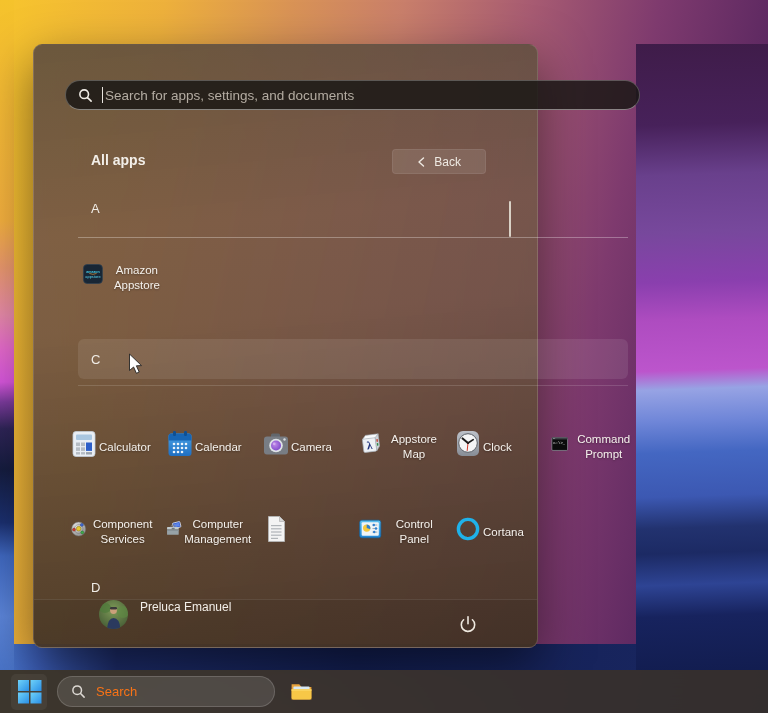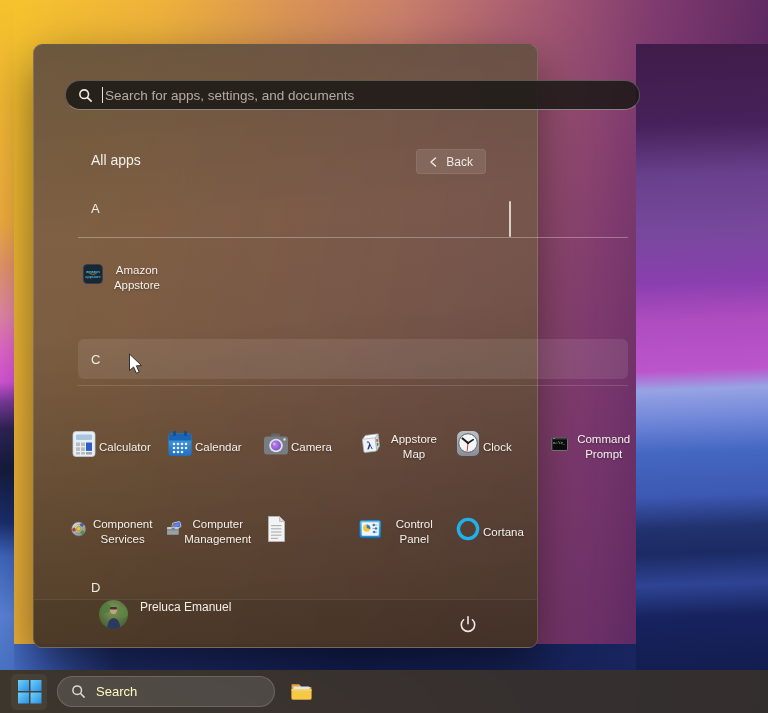--- a/index.html
+++ b/index.html
@@ -27,22 +27,22 @@
 
   .searchbar { position:absolute; left:31px; top:35px; width:575px; height:30px;
     background:rgba(26,23,21,0.85); border:1px solid rgba(255,255,255,0.25);
     border-bottom-color:rgba(255,255,255,0.45);
     border-radius:17px; display:flex; align-items:center; padding:0 12px; }
   .searchbar .mag { width:15px; height:15px; margin-right:9px; flex:0 0 auto; }
   .caret { width:1px; height:16px; background:#e8e4de; margin-right:2px; animation:blink 1.1s steps(1) infinite; }
   @keyframes blink { 50% { opacity:0; } }
   .searchbar .ph { color:#b4aca2; font-size:13.5px; }
 
-  .allapps-title { position:absolute; left:57px; top:107px; font-size:14px; font-weight:400; }
-  .back-btn { position:absolute; right:51px; top:104px; height:25px; padding:0 12px;
+  .allapps-title { position:absolute; left:57px; top:107px; font-size:14px; font-weight:700; }
+  .back-btn { position:absolute; right:51px; top:104px; height:25px; padding:0 24px;
     background:rgba(255,255,255,0.10); border:1px solid rgba(255,255,255,0.07); border-radius:4px;
     display:flex; align-items:center; gap:8px; font-size:12px; color:#efeae3; cursor:default; }
   .back-btn svg { width:9px; height:10px; }
 
   .section-letter { font-size:13px; color:#f0ece6; }
   .sec-a { position:absolute; left:57px; top:156px; }
   .divider { position:absolute; left:44px; width:550px; height:1px; background:rgba(255,255,255,0.30); }
   .div-a { top:192px; }
   .div-c { top:340px; background:rgba(255,255,255,0.14); }
   .scroll-thumb { position:absolute; right:26px; top:156px; width:2.5px; height:36px; border-radius:2px; background:#d9d1c6; }
@@ -76,21 +76,21 @@
   .taskbar { position:absolute; left:0; right:0; bottom:0; height:43px;
     background:rgba(51,47,44,0.95); backdrop-filter:blur(20px);
     display:flex; align-items:center; }
   .tb-start { width:36px; height:36px; margin-left:11px; border-radius:5px;
     background:rgba(255,255,255,0.05); display:flex; align-items:center; justify-content:center; cursor:default; }
   .tb-start svg { width:25px; height:25px; }
   .tb-search { margin-left:10px; width:218px; height:31px; border-radius:17px;
     background:rgba(255,255,255,0.11); border:1px solid rgba(255,255,255,0.16);
     display:flex; align-items:center; padding:0 13px; gap:10px; cursor:default; }
   .tb-search svg { width:15px; height:15px; }
-  .tb-search .tlabel { font-size:13px; color:#fef9c3; }
+  .tb-search .tlabel { font-size:13px; color:#f97316; }
   .tb-folder { width:34px; height:34px; margin-left:9px; border-radius:5px;
     display:flex; align-items:center; justify-content:center; cursor:default; }
   .tb-folder svg { width:27px; height:27px; }
 </style>
 </head>
 <body>
 
 <div class="wall">
   <div class="wall-base"></div>
   <div class="wall-bottom"></div>

